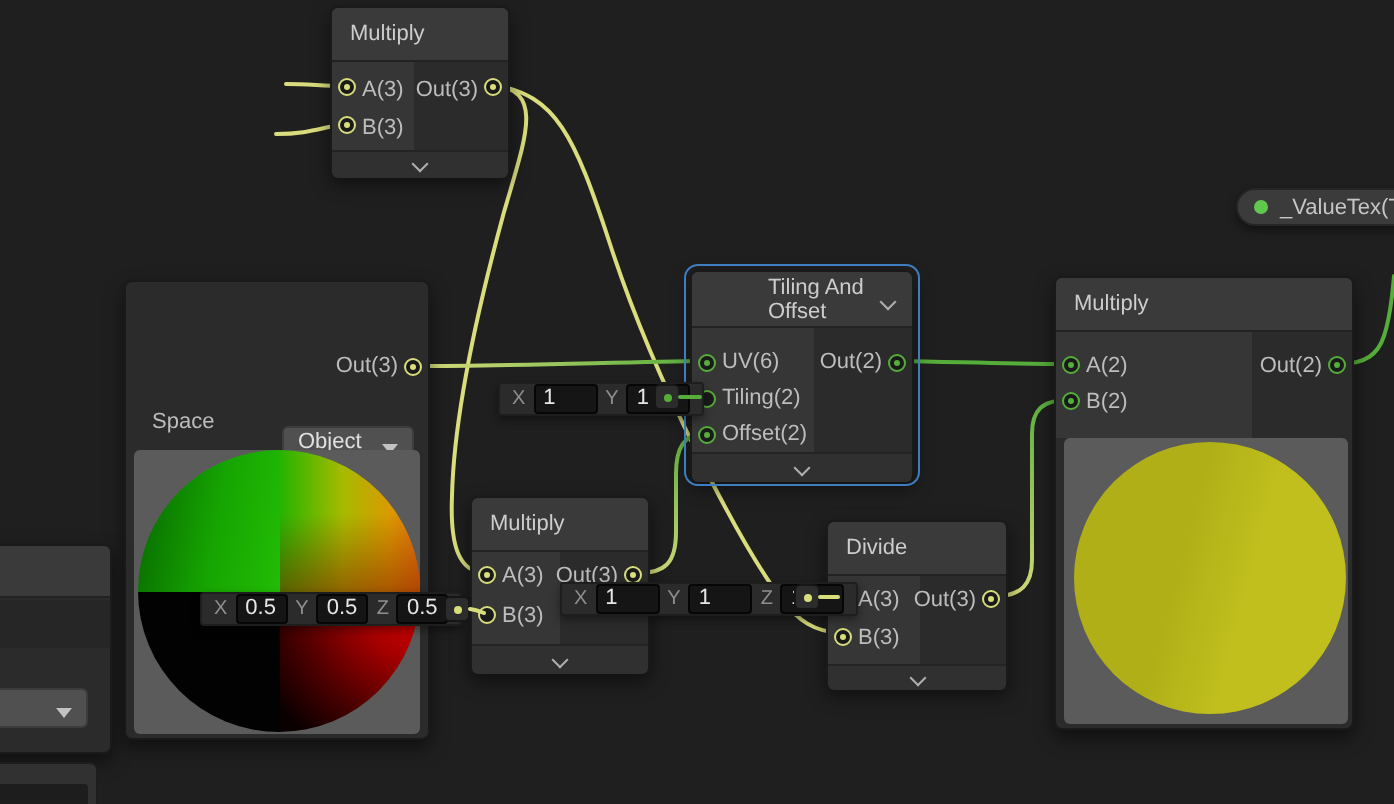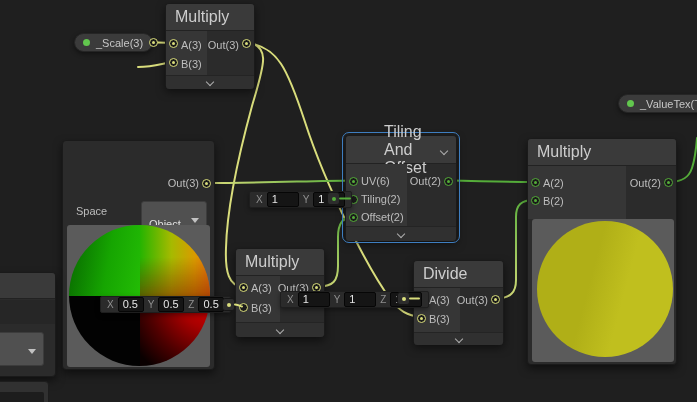--- a/index.html
+++ b/index.html
@@ -16,21 +16,21 @@
   
   .node{
     position:absolute; background:#2b2b2b; border:1px solid #1a1a1a;
     border-radius:4px; box-shadow:0 4px 9px rgba(0,0,0,.5); z-index:2;
     box-sizing:border-box;
   }
   .node.selected{outline:1px solid #3e7ec0; outline-offset:2px;}
   .node-header{
     position:absolute; left:0; right:0; top:0; background:#3a3a3a;
     border-radius:3px 3px 0 0; border-bottom:1px solid #222;
-    color:#cdcdcd; font-size:16px; display:flex; align-items:center; padding:0 9px;
+    color:#cdcdcd; font-size:11px; display:flex; align-items:center; padding:0 9px;
     box-sizing:border-box;
   }
   .in-col{position:absolute; left:0; background:#363636;}
   .port-label{
     position:absolute; font-size:11px; color:#bdbdbd; white-space:nowrap;
     display:flex; align-items:center;
   }
   .port{
     position:absolute; width:9px; height:9px; box-sizing:border-box;
     border-radius:50%; border:1px solid var(--c); background:#1a1a1a; z-index:3;
@@ -58,22 +58,22 @@
   .q.tl{left:0;top:0;   background:linear-gradient(100deg,#086a00 4%,#16a501 55%,#23bc05 100%);}
   .q.tr{right:0;top:0;  background:linear-gradient(to bottom,rgba(0,0,0,0) 45%,rgba(130,30,0,.55)),
                                    linear-gradient(to right,#25b400,#a6ba00 45%,#d99b00 78%,#e8740a 100%);}
   .q.bl{left:0;bottom:0; background:#020202;}
   .q.br{right:0;bottom:0;background:radial-gradient(circle at 100% 2%,#e00000 0%,#a80000 32%,#4f0000 64%,#0a0000 92%);}
   .circle-preview{position:absolute; border-radius:50%;
     background:linear-gradient(105deg,#b0af17 40%,#c0bf1e 62%);}
   
   .dropdown{
     position:absolute; background:#505050; border:1px solid #3c3c3c; border-radius:3px;
-    color:#e0e0e0; font-size:11px; display:flex; align-items:flex-start;
-    padding:16px 7px; box-sizing:border-box; justify-content:space-between;
+    color:#e0e0e0; font-size:11px; display:flex; align-items:flex-end;
+    padding:4px 7px; box-sizing:border-box; justify-content:space-between;margin-top:12px;
   }
   .dd-arrow{width:0;height:0;border-left:4px solid transparent;border-right:4px solid transparent;border-top:5px solid #c2c2c2;}
   
   .pill{
     position:absolute; height:19px; background:#3b3b3b; border:1px solid #252525;
     border-radius:10px; display:flex; align-items:center; gap:6px; padding:0 6px 0 8px;
     box-shadow:0 2px 5px rgba(0,0,0,.45); z-index:2; box-sizing:border-box;
   }
   .pill-dot{width:7px;height:7px;border-radius:50%;background:#62c74e;flex:0 0 auto;}
   .pill-label{font-size:11px;color:#c6c6c6;white-space:nowrap;}
@@ -122,25 +122,20 @@
     <path class="edge" stroke="#d9dd7c" d="M 138 67 C 154 67 160 64 172 62"></path>
     <path class="edge" stroke="#d9dd7c" d="M 247.5 42.5 C 272 46 263 68 252 106 C 240 150 227 205 226 248 C 225 272 229 286 242.5 286.5"></path>
     <path class="edge" stroke="#d9dd7c" d="M 247.5 42.5 C 278 48 287 67 305 122 C 327 190 370 272 391 300 C 399 310 407 316 420.5 316.5"></path>
     <path class="edge" stroke="url(#gC)" d="M 207.5 183 C 255 183 310 181 352.5 180.5"></path>
     <path class="edge" stroke="url(#gD)" d="M 317.5 286.5 C 333 287 338 281 338 266 L 338 237 C 338 224 342 217 352.5 216.5"></path>
     <path class="edge" stroke="#55ad3a" d="M 449.5 180.5 C 480 181 505 182 534.5 182"></path>
     <path class="edge" stroke="url(#gF)" d="M 496.5 298.5 C 511 298 516 292 516 280 L 516 217 C 516 205 521 200 534.5 200"></path>
     <path class="edge" stroke="#55ad3a" d="M 669.5 182 C 683 182 689 177 692 168 C 695 159 696 150 697 138"></path>
   </svg>
 
-  <div class="pill" style="left:74px;top:33px;width:79px;">
-    <span class="pill-dot"></span>
-    <span class="pill-label">_Scale(3)</span>
-    <span class="pill-port"></span>
-  </div>
   <div class="pill" style="left:618px;top:94px;width:92px;">
     <span class="pill-dot"></span>
     <span class="pill-label">_ValueTex(T2)</span>
   </div>
 
   <div class="node" style="left:165px;top:3px;width:90px;height:85px;">
     <div class="node-header" style="height:27px;">
       <span>Multiply</span>
     </div>
     <div class="in-col" style="top:27px;height:44px;width:41px;"></div>

